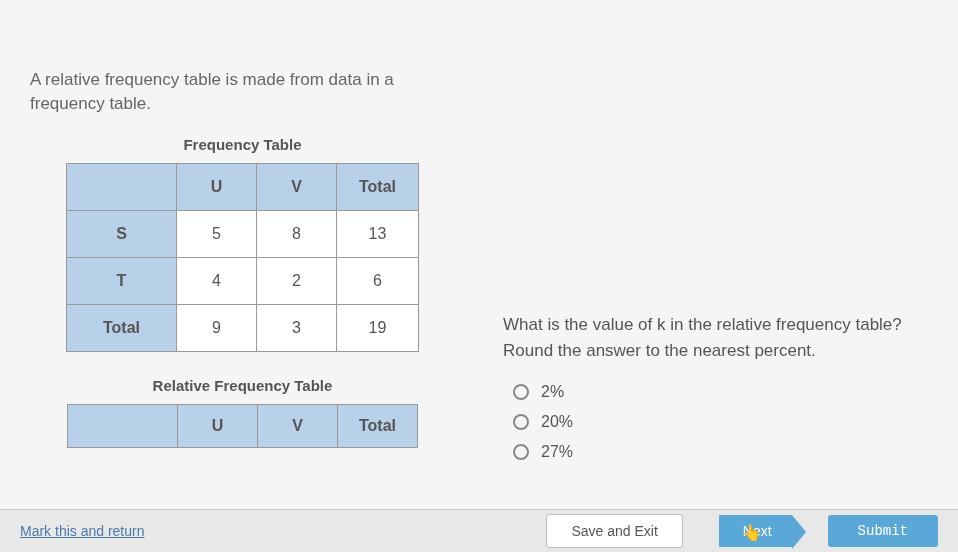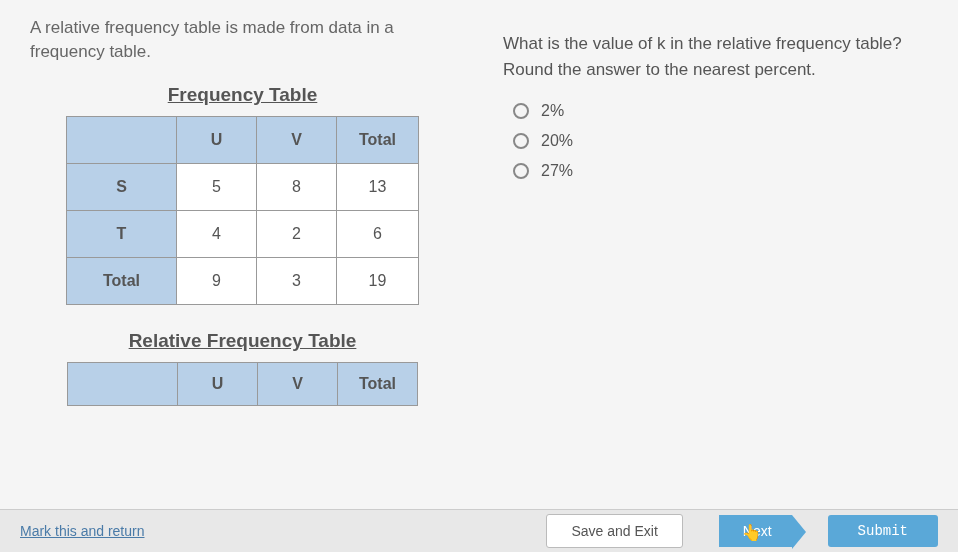--- a/index.html
+++ b/index.html
@@ -7,40 +7,40 @@
       font-family: Arial, sans-serif;
       background: #f5f5f5;
       width: 958px;
       height: 552px;
       overflow: hidden;
       position: relative;
       color: #555;
     }
     .content {
       display: flex;
-      padding: 16px 30px;
+      padding: 22px 30px;
       gap: 48px;
       height: 495px;
       overflow: hidden;
+      align-items: flex-end;
     }
     .left-col { flex: 1; }
     .right-col { flex: 1; margin-top: 15px; }
     .intro {
       font-size: 17px;
       color: #666;
       margin-bottom: 20px;
       line-height: 1.4;
     }
     .table-title {
       text-align: center;
       font-weight: bold;
-      font-size: 19px;
+      font-size: 15px;
       color: #555;
       margin-bottom: 10px;
-      text-decoration: underline;
     }
     table {
       border-collapse: collapse;
       margin: 0 auto 25px auto;
       background: #fff;
     }
     th, td {
       border: 1px solid #999;
       padding: 14px 22px;
       text-align: center;

